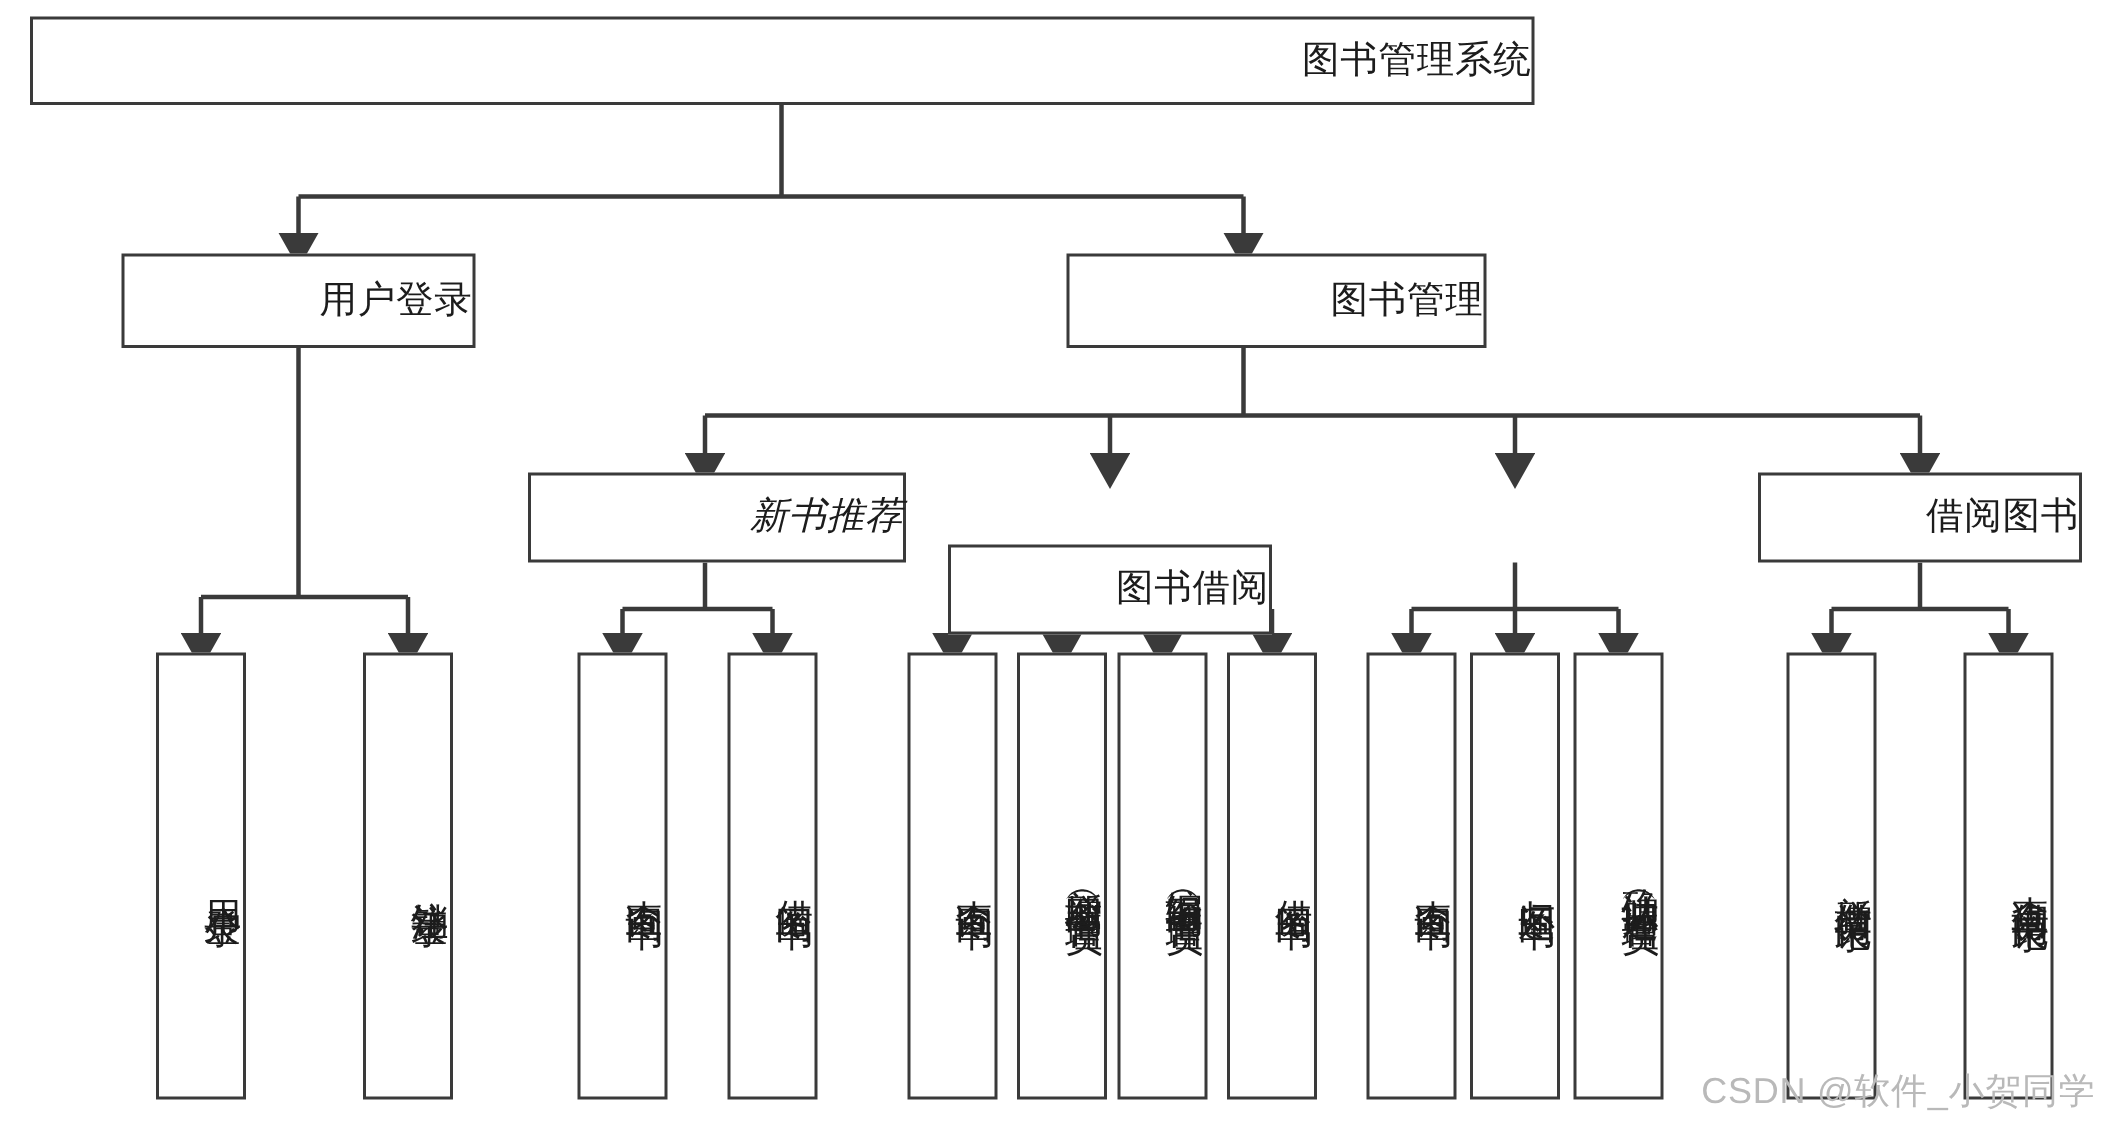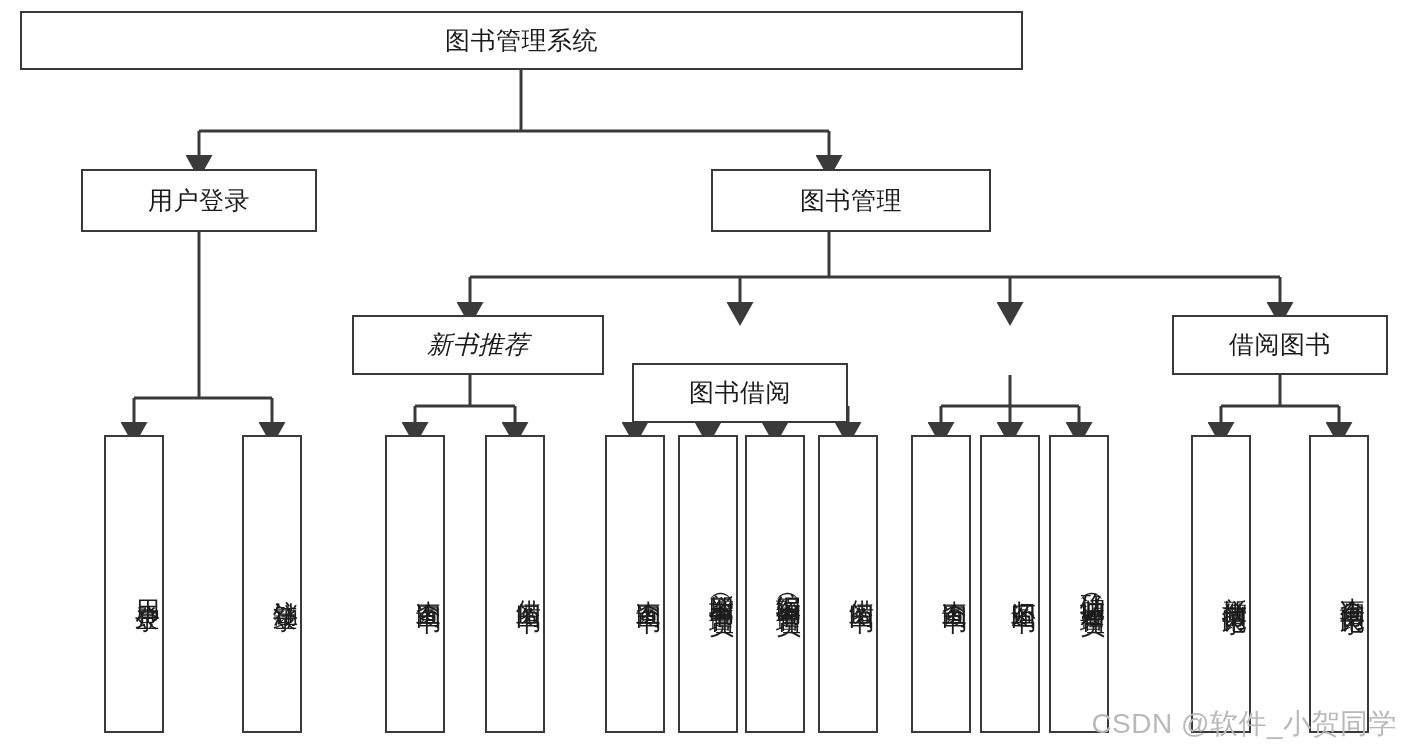--- a/index.html
+++ b/index.html
@@ -26,21 +26,21 @@
     height: 747px;
     pointer-events: none;
   }
   .node {
     position: absolute;
     box-sizing: border-box;
     border: 2.5px solid #3a3a3a;
     background: #ffffff;
     display: flex;
     align-items: center;
-    justify-content: center;
+    justify-content: flex-end;
     color: #1c1c1c;
     z-index: 2;
   }
   .node.horiz {
     font-size: 25px;
     letter-spacing: 0.5px;
     line-height: 1.1;
   }
   .node.vert {
     writing-mode: vertical-rl;
@@ -53,21 +53,21 @@
     justify-content: center;
   }
   .node.vert > span {
     display: block;
     text-align: left;
   }
   .watermark {
     position: absolute;
     right: 8px;
     bottom: 4px;
-    font-size: 28px;
+    font-size: 24px;
     color: #b9b9b9;
     z-index: 5;
     white-space: nowrap;
     letter-spacing: 0.5px;
   }
 </style>
 </head>
 <body>
 
 <div id="canvas">

